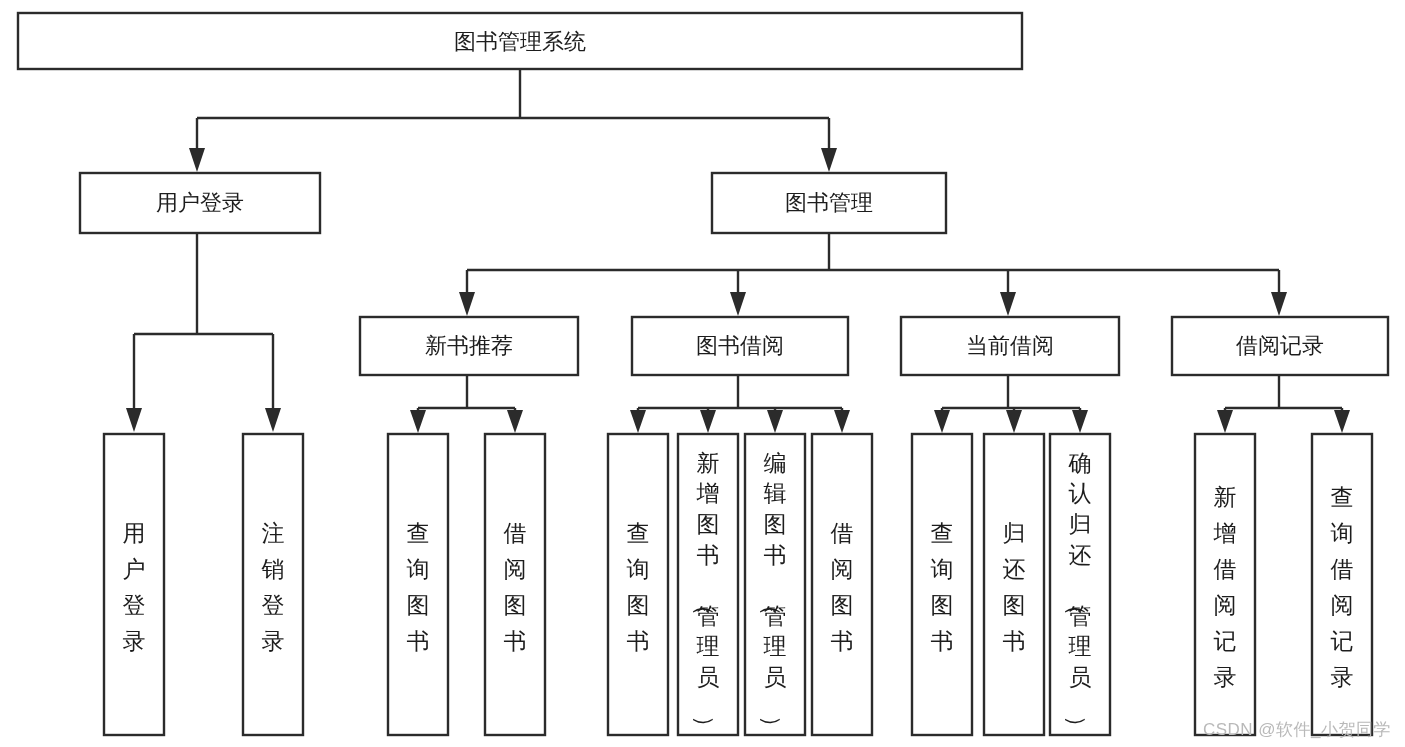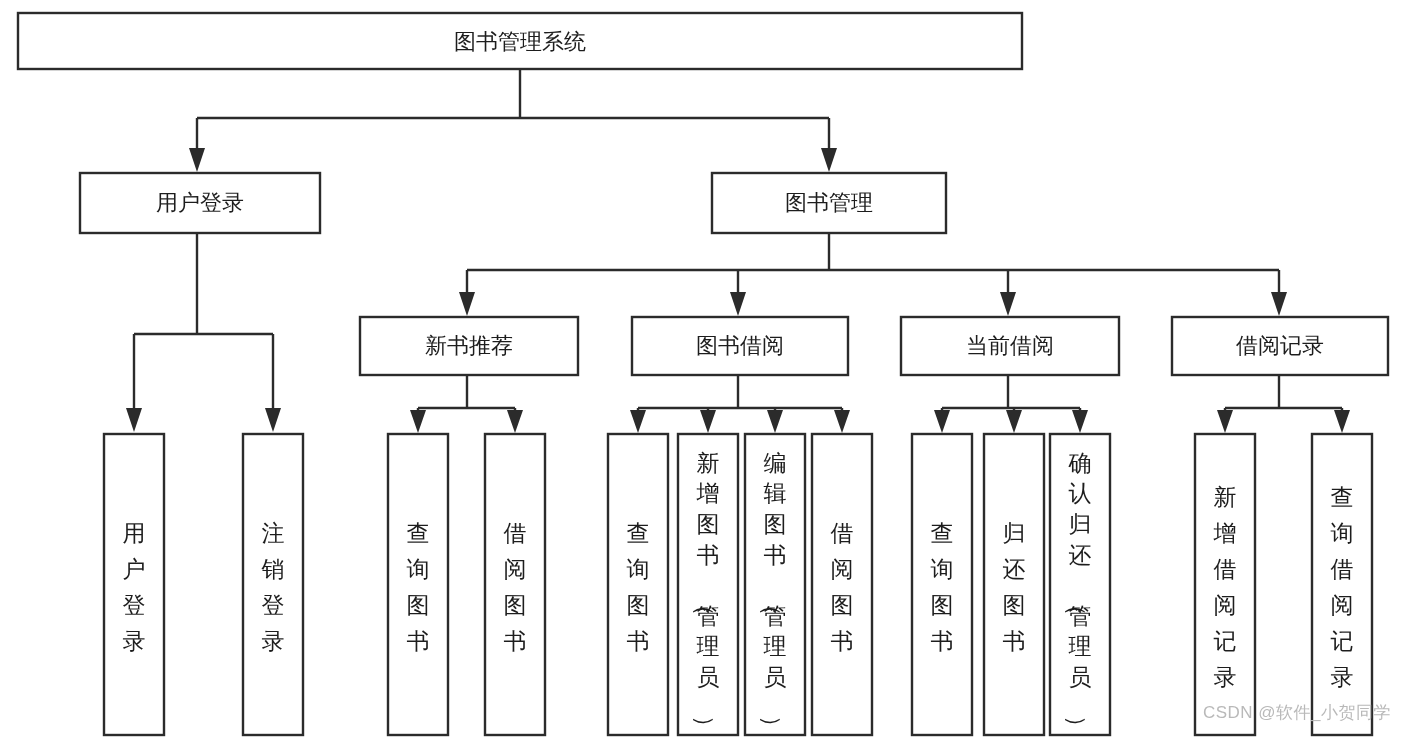--- a/index.html
+++ b/index.html
@@ -52,21 +52,21 @@
   }
   .node-label-v {
     font-family: "Liberation Sans", "DejaVu Sans", sans-serif;
     fill: #1d1d1d;
     font-size: 23px;
     text-anchor: middle;
   }
   .watermark {
     position: absolute;
     right: 14px;
-    bottom: 23px;
+    bottom: 6px;
     font-family: "Liberation Sans", "DejaVu Sans", sans-serif;
     font-size: 17px;
     color: #b9b9b9;
     letter-spacing: 0.5px;
     white-space: nowrap;
     user-select: none;
   }
 </style>
 </head>
 <body>

